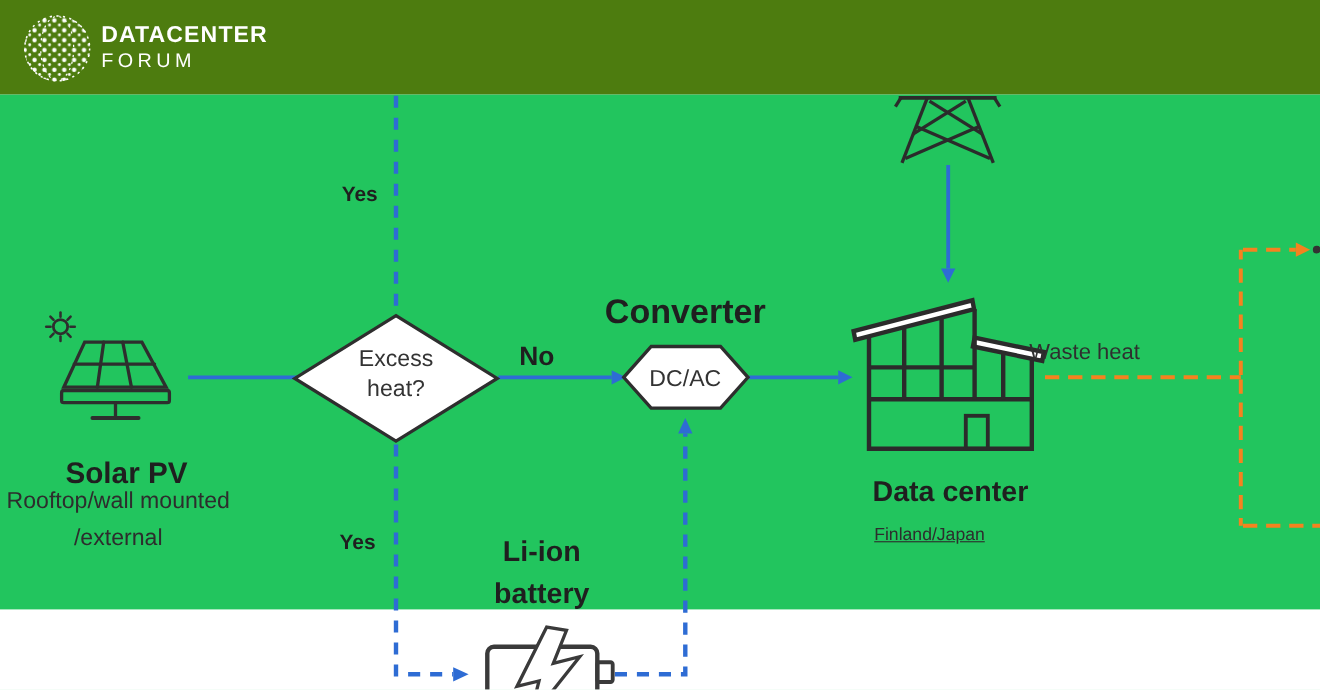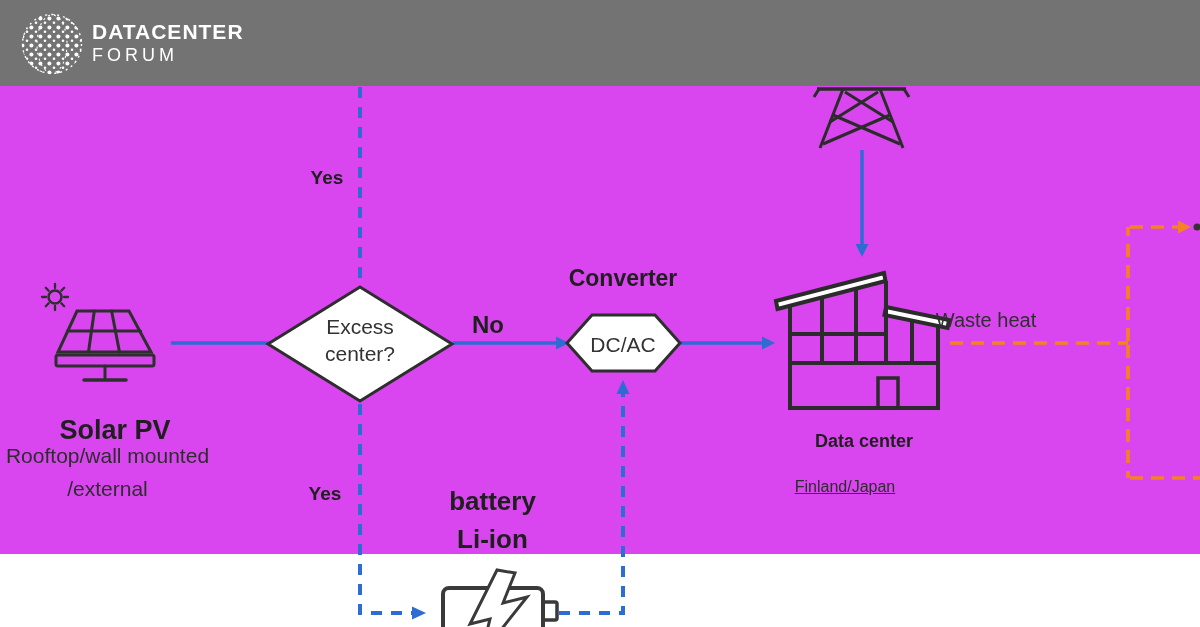--- a/index.html
+++ b/index.html
@@ -7,44 +7,44 @@
          font-family:"Liberation Sans",sans-serif;background:#fff;}
   
   .header{position:absolute;left:0;top:0;width:1200px;height:86px;}
   .logo{position:absolute;left:20px;top:7px;}
   .brand{position:absolute;left:92px;top:21px;color:#fff;}
   .brand-name{font-size:21px;font-weight:800;letter-spacing:1px;line-height:1.05;}
   .brand-sub{font-size:18px;font-weight:400;letter-spacing:4px;line-height:1.15;margin-top:2px;}
   .news{position:absolute;left:278px;top:21px;color:#fff;font-size:36px;
         font-weight:700;letter-spacing:2px;}
   
-  .diagram{position:absolute;left:0;top:86px;width:1200px;height:468px;background:#d946ef;}
+  .diagram{position:absolute;left:0;top:86px;width:1200px;height:468px;background:#22c55e;}
   .shapes{position:absolute;left:0;top:-86px;width:1200px;height:627px;}
   .lbl{position:absolute;color:#2d2d2d;text-align:center;line-height:1.3;}
   .bold{font-weight:700;color:#1f1f1f;}
   
   .lbl-yes-top{left:303px;top:80px;width:48px;font-size:19px;}
   .lbl-yes-bot{left:301px;top:396px;width:48px;font-size:19px;}
   .lbl-no{left:464px;top:223px;width:48px;font-size:24px;}
   .lbl-decision{left:298px;top:227px;width:124px;font-size:21px;color:#333;}
-  .lbl-converter{left:548px;top:178px;width:150px;font-size:23px;}
+  .lbl-converter{left:548px;top:178px;width:150px;font-size:31px;}
   .lbl-dcac{left:573px;top:245px;width:100px;font-size:21px;color:#333;}
   .lbl-solar{left:45px;top:327px;width:140px;font-size:27px;}
   .lbl-solar-sub{left:0px;top:354px;width:215px;font-size:21px;line-height:1.55;}
-  .lbl-dc{left:774px;top:344px;width:180px;font-size:18px;}
+  .lbl-dc{left:774px;top:344px;width:180px;font-size:26px;}
   .lbl-dc-sub{left:755px;top:391px;width:180px;font-size:16px;text-decoration:underline;}
   .lbl-batt{left:420px;top:397px;width:145px;font-size:26px;line-height:1.45;}
   .lbl-waste{left:920px;top:221px;width:132px;font-size:20px;color:#2f2f2f;}
 </style>
 </head>
 <body>
 
 <div class="stage">
 
-  <header class="header" style="background:#737373;text-decoration:underline;">
+  <header class="header" style="background:#4d7c0f;text-decoration:underline;">
     <svg class="logo" width="64" height="72" viewBox="0 0 64 72">
       <defs>
         <pattern id="gdots" width="9" height="9" patternUnits="userSpaceOnUse">
           <circle cx="2.4" cy="2.4" r="2" fill="#ffffff"></circle>
           <circle cx="7" cy="6.8" r="1.3" fill="#ffffff"></circle>
         </pattern>
       </defs>
       <circle cx="32" cy="37" r="30" fill="url(#gdots)"></circle>
       <circle cx="32" cy="37" r="29.5" fill="none" stroke="#ffffff" stroke-width="1.4" stroke-dasharray="2 4"></circle>
       <ellipse cx="32" cy="37" rx="15" ry="29" fill="none" stroke="#ffffff" stroke-width="1.1" stroke-dasharray="2 4"></ellipse>
@@ -156,35 +156,35 @@
         <polygon points="497,570 470,624 490,619 481,655 527,597 503,603 515,573" fill="#ffffff" stroke-width="3"></polygon>
       </g>
     </svg>
 
     <div class="lbl bold lbl-yes-top">Yes</div>
     <div class="lbl bold lbl-yes-bot">Yes</div>
     <div class="lbl bold lbl-no">No</div>
 
     <div class="lbl lbl-decision">
       <span style="display:block">Excess</span>
-      <span style="display:block">center?</span>
+      <span style="display:block">heat?</span>
     </div>
 
     <div class="lbl bold lbl-converter">Converter</div>
     <div class="lbl lbl-dcac">DC/AC</div>
 
     <div class="lbl bold lbl-solar">Solar PV</div>
     <div class="lbl lbl-solar-sub">
       <span style="display:block">Rooftop/wall mounted</span>
       <span style="display:block">/external</span>
     </div>
 
     <div class="lbl bold lbl-dc">Data center</div>
     <div class="lbl lbl-dc-sub">Finland/Japan</div>
 
     <div class="lbl bold lbl-batt">
+      <span style="display:block">Li-ion</span>
       <span style="display:block">battery</span>
-      <span style="display:block">Li-ion</span>
     </div>
 
     <div class="lbl lbl-waste">Waste heat</div>
   </div>
 </div>
 
 </body></html>

